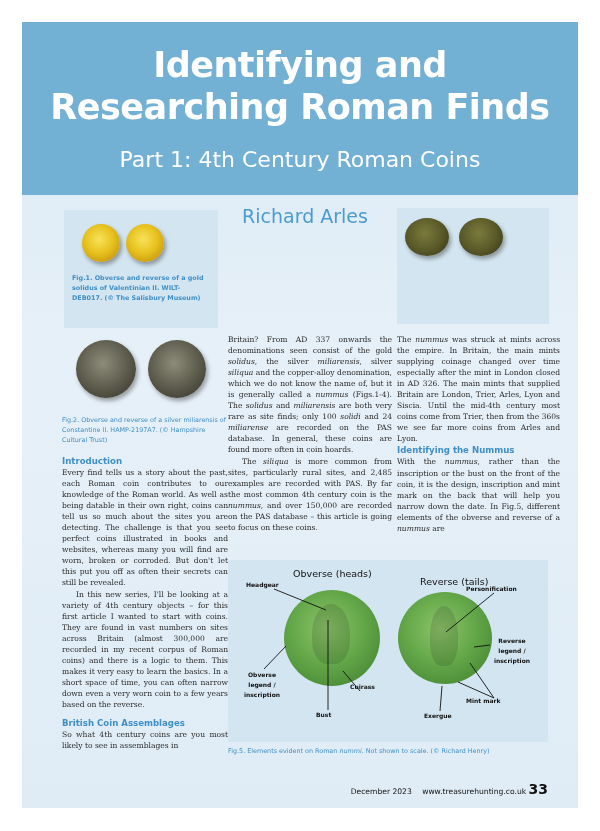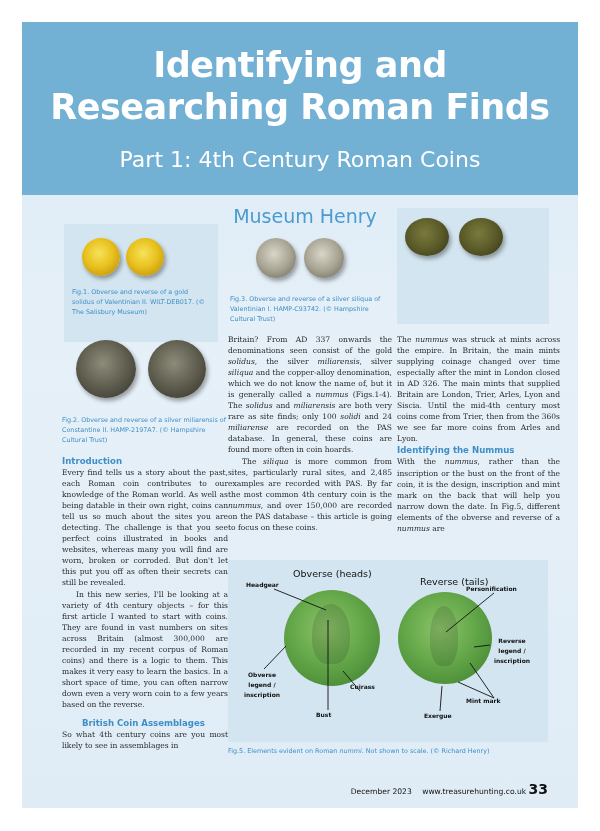--- a/index.html
+++ b/index.html
@@ -45,50 +45,45 @@
 <div class="page">
 
   <div class="header">
     <div class="title">
       <div>Identifying and</div>
       <div>Researching Roman Finds</div>
     </div>
     <div class="subtitle">Part 1: 4th Century Roman Coins</div>
   </div>
 
-  <div class="figbox" style="left:42px; top:202px; width:154px; height:118px;">
+  <div class="figbox" style="left:42px; top:188px; width:154px; height:118px;font-weight:bold;">
     <div class="coin gold" style="left:18px; top:14px; width:38px; height:38px;"></div>
     <div class="coin gold" style="left:62px; top:14px; width:38px; height:38px;"></div>
     <div class="caption" style="left:8px; top:63px; width:138px;">Fig.1. Obverse and reverse of a gold solidus of Valentinian II. WILT-DEB017. (© The Salisbury Museum)</div>
   </div>
 
-  <div class="author">Museum Henry</div>
+  <div class="author">Richard Arles</div>
 
-  <div style="position:absolute; left:206px; top:208px; width:164px; height:100px;">
-    <div class="coin silver" style="left:28px; top:8px; width:40px; height:40px;"></div>
-    <div class="coin silver" style="left:76px; top:8px; width:40px; height:40px;"></div>
-    <div class="caption" style="left:2px; top:64px; width:158px;">Fig.3. Obverse and reverse of a silver siliqua of Valentinian I. HAMP-C93742. (© Hampshire Cultural Trust)</div>
-  </div>
 
   <div class="figbox" style="left:375px; top:186px; width:152px; height:116px;">
     <div class="coin bronze" style="left:8px; top:10px; width:44px; height:38px;"></div>
     <div class="coin bronze" style="left:62px; top:10px; width:44px; height:38px;"></div>
   </div>
 
   <div style="position:absolute; left:40px; top:312px; width:168px; height:125px;">
     <div class="coin darksilver" style="left:14px; top:6px; width:60px; height:58px;"></div>
     <div class="coin darksilver" style="left:86px; top:6px; width:58px; height:58px;"></div>
     <div class="caption" style="left:0; top:81px; width:165px;">Fig.2. Obverse and reverse of a silver miliarensis of Constantine II. HAMP-2197A7. (© Hampshire Cultural Trust)</div>
   </div>
 
   <div class="col" style="left:40px; top:433px; width:166px;">
     <p class="h2">Introduction</p>
     <p>Every find tells us a story about the past, each Roman coin contributes to our knowledge of the Roman world. As well as being datable in their own right, coins can tell us so much about the sites you are detecting. The challenge is that you see perfect coins illustrated in books and websites, whereas many you will find are worn, broken or corroded. But don't let this put you off as often their secrets can still be revealed.</p>
     <p class="indent">In this new series, I'll be looking at a variety of 4th century objects – for this first article I wanted to start with coins. They are found in vast numbers on sites across Britain (almost 300,000 are recorded in my recent corpus of Roman coins) and there is a logic to them. This makes it very easy to learn the basics. In a short space of time, you can often narrow down even a very worn coin to a few years based on the reverse.</p>
-    <p class="h2" style="margin-top:7px;margin-left:20px;">British Coin Assemblages</p>
+    <p class="h2" style="margin-top:7px;">British Coin Assemblages</p>
     <p>So what 4th century coins are you most likely to see in assemblages in</p>
   </div>
 
   <div class="col" style="left:206px; top:312px; width:164px;">
     <p>Britain? From AD 337 onwards the denominations seen consist of the gold <i>solidus</i>, the silver <i>miliarensis</i>, silver <i>siliqua</i> and the copper-alloy denomination, which we do not know the name of, but it is generally called a <i>nummus</i> (Figs.1-4). The <i>solidus</i> and <i>miliarensis</i> are both very rare as site finds; only 100 <i>solidi</i> and 24 <i>miliarense</i> are recorded on the PAS database. In general, these coins are found more often in coin hoards.</p>
     <p class="indent">The <i>siliqua</i> is more common from sites, particularly rural sites, and 2,485 examples are recorded with PAS. By far the most common 4th century coin is the <i>nummus</i>, and over 150,000 are recorded on the PAS database – this article is going to focus on these coins.</p>
   </div>
 
   <div class="col" style="left:375px; top:312px; width:163px;">
     <p>The <i>nummus</i> was struck at mints across the empire. In Britain, the main mints supplying coinage changed over time especially after the mint in London closed in AD 326. The main mints that supplied Britain are London, Trier, Arles, Lyon and Siscia. Until the mid-4th century most coins come from Trier, then from the 360s we see far more coins from Arles and Lyon.</p>

